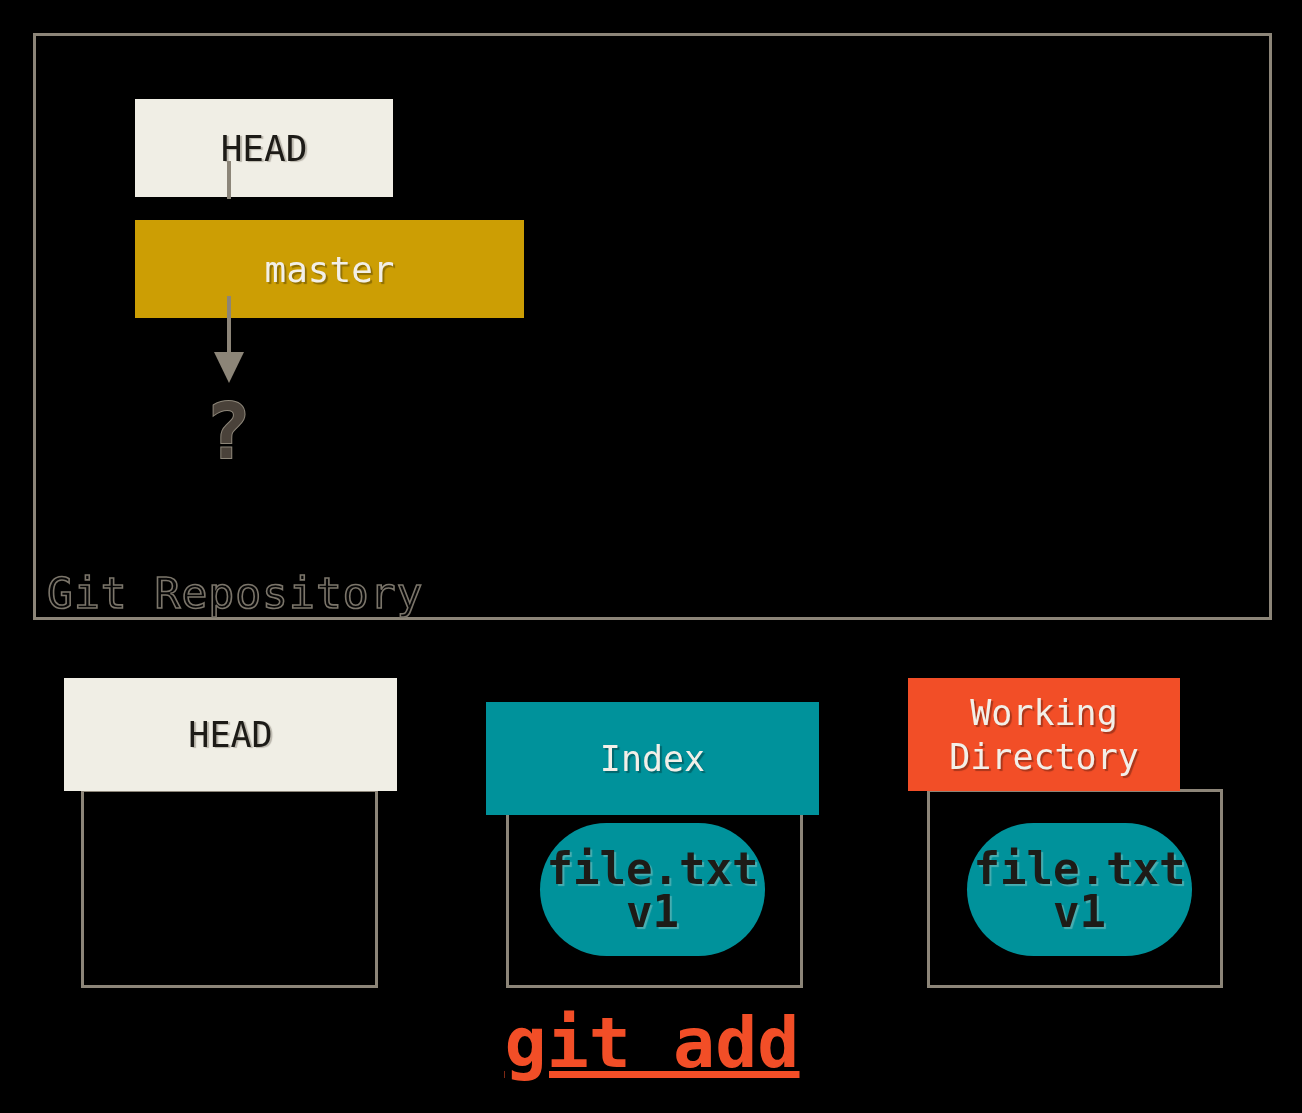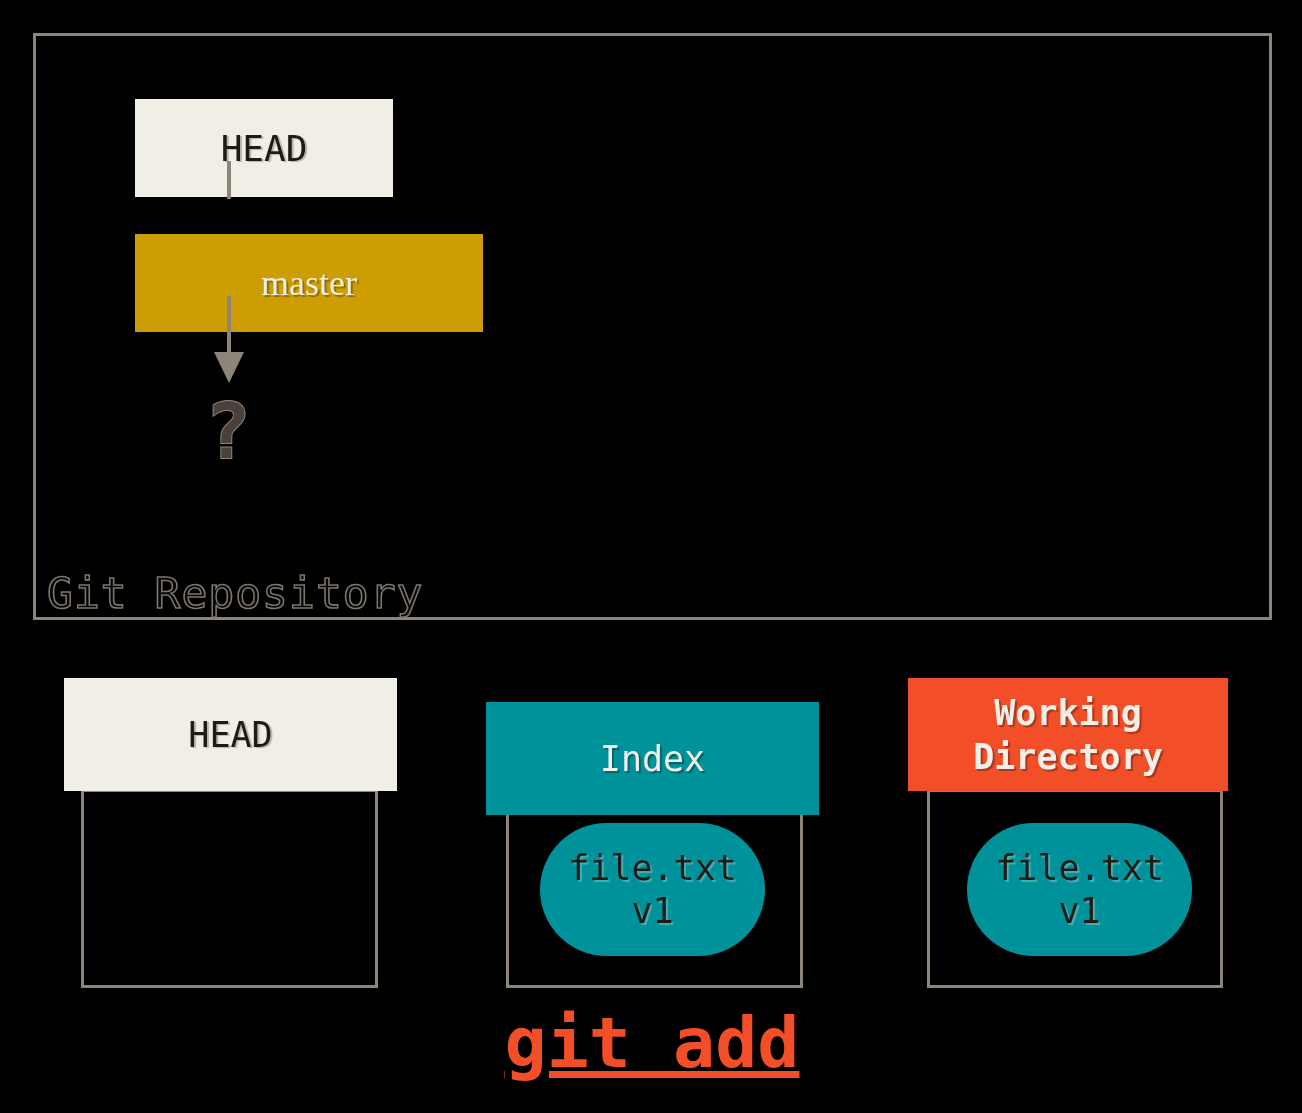--- a/index.html
+++ b/index.html
@@ -41,21 +41,21 @@
 
   
   .labelbox {
     position: absolute;
     display: flex; align-items: center; justify-content: center;
     text-align: center;
     font-size: 36px;
   }
   .repo-head-box { left: 99px; top: 63px; width: 258px; height: 98px; background: var(--cream); color: var(--dark-text); }
   .repo-head-box span, .head-header span { text-shadow: 2px 1px 1px rgba(120,114,103,0.45); }
-  .master-box { left: 99px; top: 198px; width: 348px; height: 98px; background: var(--gold); color: var(--light-text); font-family: Liberation Serif, serif; }
+  .master-box { left: 99px; top: 184px; width: 389px; height: 98px; background: var(--gold); color: var(--light-text); }
   .master-box span, .teal-header span, .orange-header span { text-shadow: 2px 2px 1px rgba(0,0,0,0.3); }
 
   
   .connector { position: absolute; left: 227px; top: 161px; width: 4px; height: 38px; background: var(--border-gray); }
   .arrow-line { position: absolute; left: 227px; top: 296px; width: 4px; height: 58px; background: var(--border-gray); }
   .arrow-head {
     position: absolute; left: 214px; top: 352px;
     width: 0; height: 0;
     border-left: 15px solid transparent;
     border-right: 15px solid transparent;
@@ -71,36 +71,36 @@
   }
 
   
   .col-header {
     position: absolute; top: 678px; height: 113px; z-index: 2;
     display: flex; align-items: center; justify-content: center;
     text-align: center; font-size: 35px; line-height: 44px;
   }
   .head-header   { left: 64px;  width: 333px; background: var(--cream);  color: var(--dark-text); }
   .teal-header   { left: 486px; width: 333px; background: var(--teal);   color: var(--light-text); margin-top: 24px; }
-  .orange-header { left: 908px; width: 320px; background: var(--orange); color: var(--light-text); font-weight: bold; }
+  .orange-header { left: 908px; width: 272px; background: var(--orange); color: var(--light-text); }
 
   .col-container {
     position: absolute; top: 789px; height: 199px; z-index: 1;
     border: 3px solid var(--border-gray);
     background: transparent;
   }
   .head-container  { left: 81px;  width: 297px; }
   .index-container { left: 506px; width: 297px; }
   .wd-container    { left: 927px; width: 296px; }
 
   .file-pill {
     position: absolute; top: 823px; width: 225px; height: 133px; z-index: 3;
     background: var(--teal); border-radius: 67px;
     display: flex; flex-direction: column; align-items: center; justify-content: center;
-    color: var(--dark-text); font-size: 35px; line-height: 43px;
+    color: var(--dark-text); font-size: 44px; line-height: 43px; font-weight: bold;
   }
   .file-pill div { text-shadow: 2px 2px 1px rgba(240,238,229,0.3); }
   .index-pill { left: 540px; }
   .wd-pill    { left: 967px; }
 
   
   .command-label {
     position: absolute; left: 457px; top: 1000px; width: 390px; height: 86px;
     display: flex; align-items: center; justify-content: center;
     font-size: 70px; font-weight: bold;

